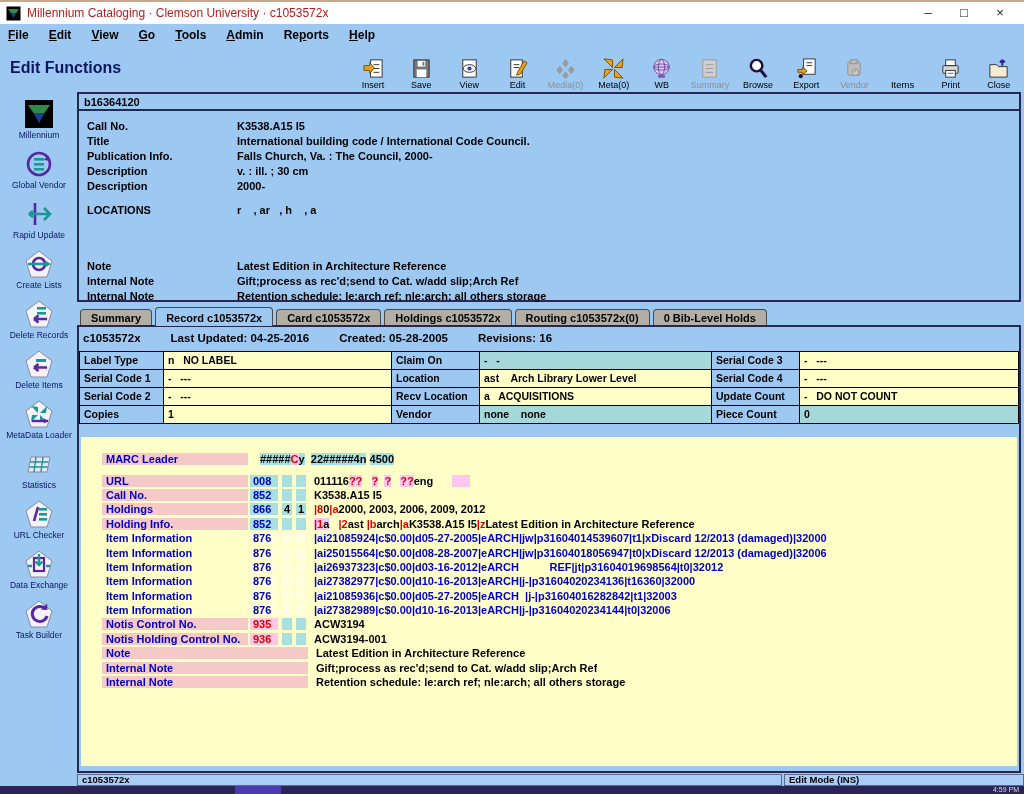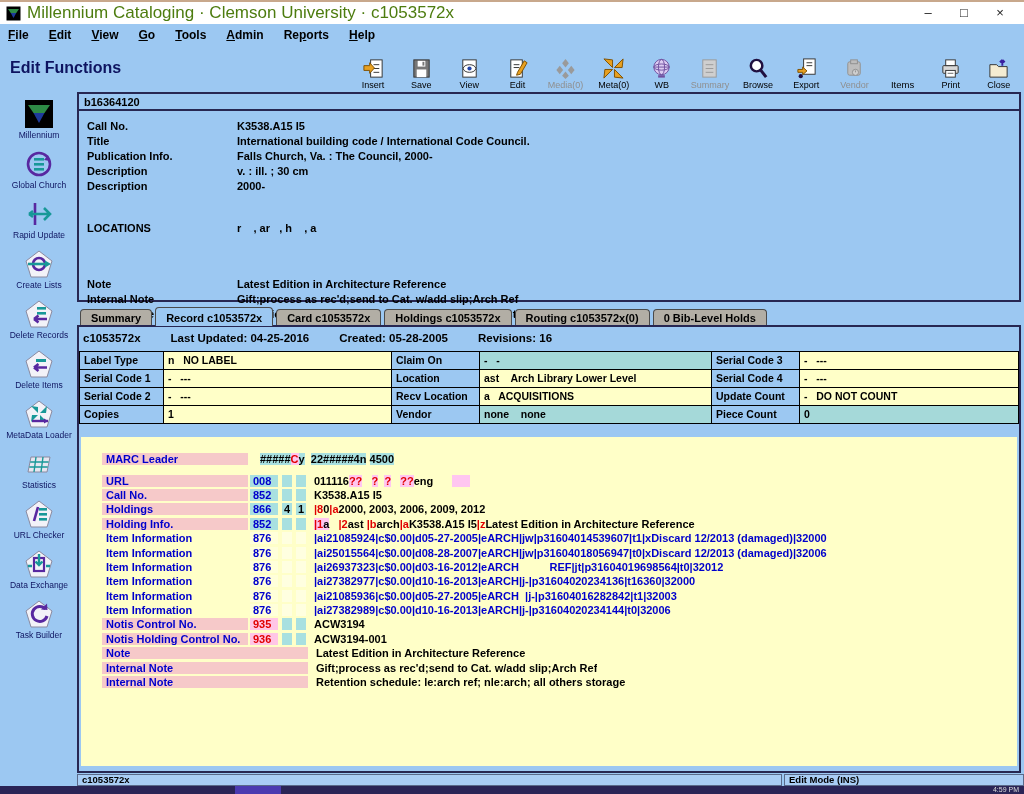--- a/index.html
+++ b/index.html
@@ -6,21 +6,21 @@
   body{
     width:1024px;height:794px;position:relative;overflow:hidden;
     box-sizing:border-box;border-top:2px solid #C8A88C;
     background:#9CC8F2;
     font-family:"Liberation Sans",sans-serif;
     -webkit-font-smoothing:antialiased;
   }
   
   .titlebar{height:22px;background:#FFFFFF;display:flex;align-items:center;padding:0 6px;gap:6px}
   .title-logo svg{width:15px;height:15px;display:block}
-  .title-text{font-size:17px;color:#4d7c0f;white-space:nowrap}
+  .title-text{font-size:12px;color:#b91c1c;white-space:nowrap}
   .win-controls{margin-left:auto;display:flex}
   .win-btn{width:36px;height:20px;text-align:center;font-size:13px;line-height:20px;color:#222;cursor:default}
   
   .menubar{height:22px;display:flex;align-items:center;padding:0 8px;gap:20px;font-weight:bold;font-size:12px;color:#000}
   .menu-item{white-space:nowrap}
   
   .headerbar{height:46px;position:relative}
   .page-title{position:absolute;left:10px;top:13px;font-size:16px;font-weight:bold;color:#0E1460}
   .toolbar{position:absolute;left:350px;top:2px;width:672px;height:42px;display:flex;justify-content:space-between;align-items:center}
   .tb-btn{width:46px;height:42px;display:flex;flex-direction:column;align-items:center;justify-content:flex-end}
@@ -36,21 +36,21 @@
   .sb-item.selected{background:#E9F0FA;border:2px outset #FFFFFF}
   .sb-label{font-size:8.5px;color:#0E1460;white-space:nowrap;margin-top:1px}
   .sb-icon svg{width:30px;height:30px;display:block}
   
   .main{position:absolute;left:75px;top:90px;right:0;bottom:8px}
   .bib-panel{position:absolute;left:2px;top:0;right:3px;height:210px;border:2px solid #272752;background:#9CC8F2;box-sizing:border-box}
   .bib-header{font-size:11px;font-weight:bold;color:#000;padding:2px 5px 1px 5px;border-bottom:2px solid #272752}
   .bib-body{padding:8px 8px 0 8px;font-size:11px;font-weight:bold;color:#000}
   .bib-row{display:flex;line-height:15px;white-space:pre}
   .bib-label{width:150px;flex:none}
-  .bib-loc{margin-top:27px}
+  .bib-loc{margin-top:9px}
   .bib-notes{margin-top:41px}
   
   .tabs{position:absolute;left:2px;top:213px;height:21px;display:flex;align-items:flex-end;padding-left:3px;gap:3px}
   .tab{font-size:11px;font-weight:bold;color:#000;background:#B2AEA5;border:1px solid #4A4A4A;border-bottom:none;border-radius:4px 4px 0 0;padding:2px 10px 1px 10px;line-height:13px;white-space:nowrap}
   .tab.active{background:#9CC8F2;padding-top:4px;position:relative;z-index:2}
   
   .content{position:absolute;left:2px;top:233px;right:3px;bottom:13px;border:2px solid #272752;background:#9CC8F2;box-sizing:border-box}
   .rec-info{display:flex;gap:30px;font-size:11.5px;font-weight:bold;color:#000;padding:5px 4px 3px 4px}
   .fixed-table{display:grid;grid-template-columns:84px 228px 88px 232px 88px auto;border-left:1px solid #000;border-top:1px solid #000;margin:4px 0 0 0}
   .ff-cell{border-right:1px solid #000;border-bottom:1px solid #000;font-size:10.5px;font-weight:bold;padding:2px 4px;white-space:pre;overflow:hidden;line-height:13px}
@@ -284,21 +284,21 @@
     <div class="sb-item">
       <span class="sb-icon">
         <svg viewBox="0 0 30 30">
           <circle cx="15" cy="15" r="11" fill="none" stroke="#5828A0" stroke-width="2.6"></circle>
           <path d="M24 6 l2 6 -6 -1 z" fill="#5828A0"></path>
           <rect x="10" y="9" width="10" height="2.6" fill="#189898"></rect>
           <rect x="10" y="14" width="10" height="2.6" fill="#189898"></rect>
           <rect x="10" y="19" width="10" height="2.6" fill="#189898"></rect>
         </svg>
       </span>
-      <div class="sb-label">Global Church</div>
+      <div class="sb-label">Global Vendor</div>
     </div>
     <div class="sb-item">
       <span class="sb-icon">
         <svg viewBox="0 0 30 30">
           <line x1="11" y1="4" x2="11" y2="26" stroke="#5828A0" stroke-width="2.6"></line>
           <path d="M5 15 h20 m-5 -6 l6 6 -6 6" stroke="#189898" stroke-width="2.6" fill="none"></path>
           <path d="M5 15 l4 -3 m-4 3 l4 3" stroke="#189898" stroke-width="2.4" fill="none"></path>
         </svg>
       </span>
       <div class="sb-label">Rapid Update</div>

